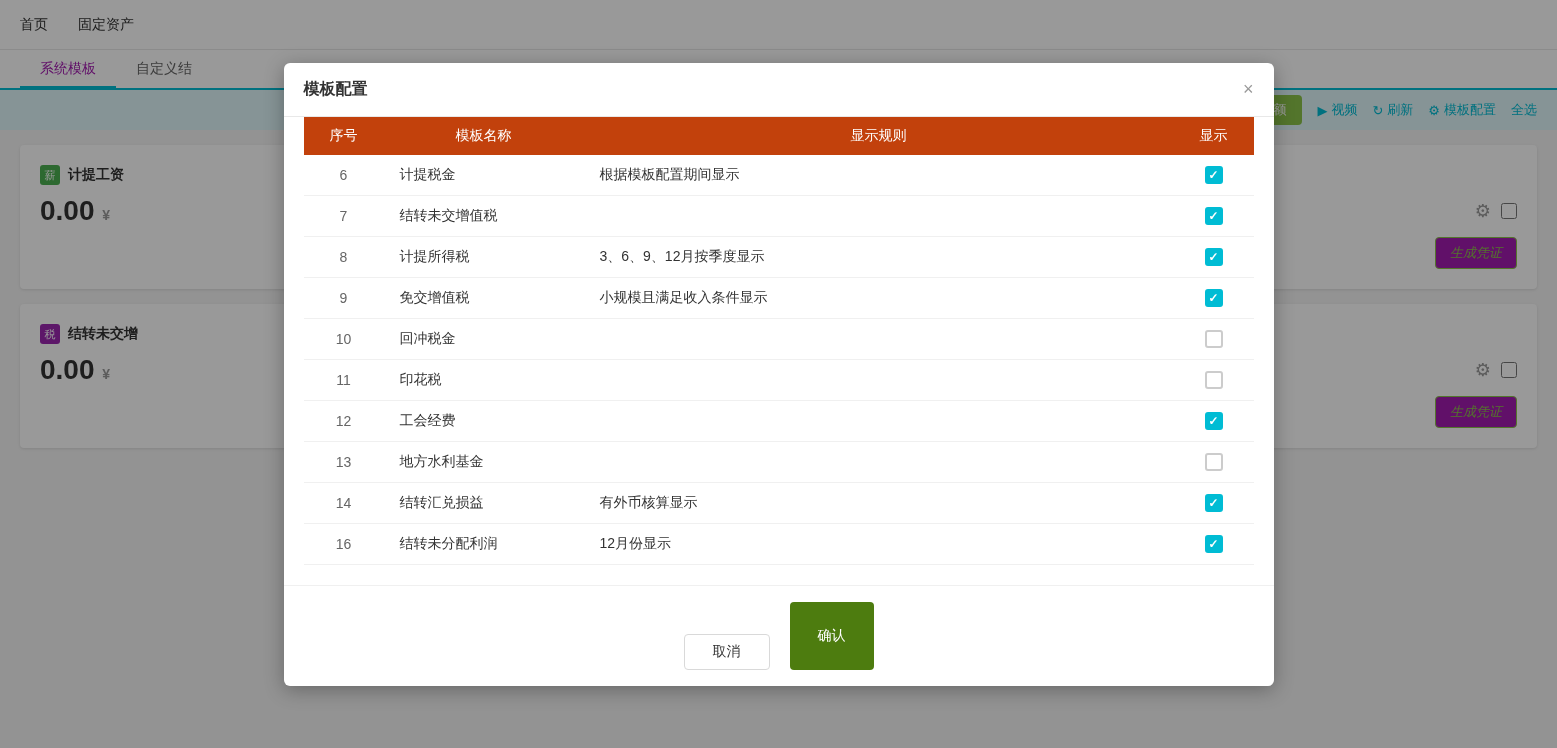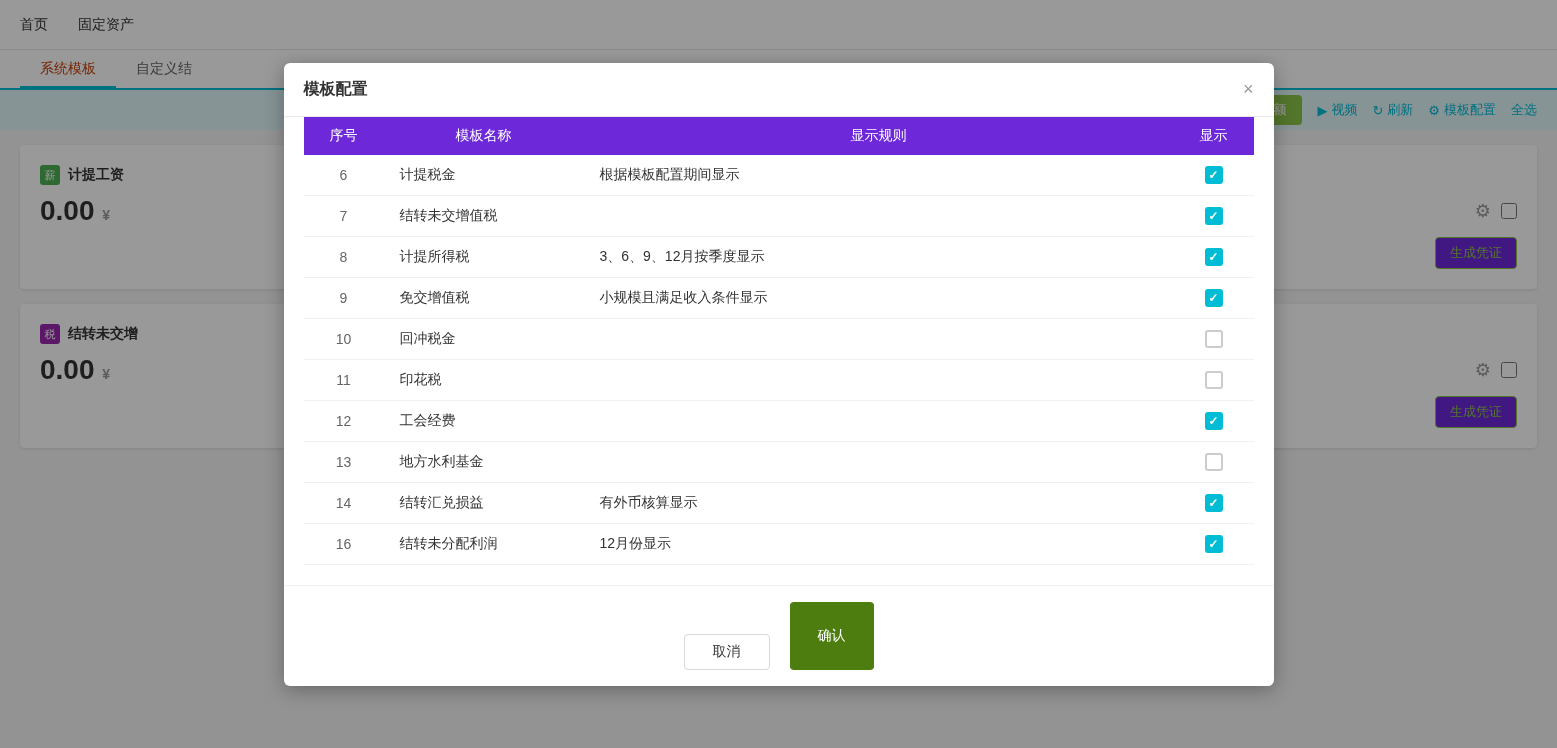--- a/index.html
+++ b/index.html
@@ -52,21 +52,21 @@
     .tab-item {
       padding: 8px 20px;
       font-size: 14px;
       color: #666;
       cursor: pointer;
       border-bottom: 2px solid transparent;
       margin-bottom: -2px;
     }
 
     .tab-item.active {
-      color: #c2410c;
+      color: #a21caf;
       border-bottom: 2px solid #00bcd4;
     }
 
     .toolbar {
       background: #e0f7fa;
       height: 40px;
       display: flex;
       align-items: center;
       padding: 0 20px;
       justify-content: flex-end;
@@ -135,27 +135,28 @@
       font-weight: bold;
     }
 
     .card-amount {
       font-size: 28px;
       font-weight: bold;
       color: #333;
     }
 
     .generate-btn {
-      background: #6d28d9;
+      background: #a21caf;
       color: #8bc34a;
       border: 1px solid #8bc34a;
       padding: 6px 14px;
       border-radius: 4px;
       cursor: pointer;
       font-size: 13px;
+      font-style: italic;
     }
 
     
     .overlay {
       position: absolute;
       top: 0; left: 0;
       width: 100%; height: 100%;
       background: rgba(0,0,0,0.4);
       display: flex;
       align-items: center;
@@ -203,21 +204,21 @@
       max-height: 580px;
     }
 
     
     .config-table {
       width: 100%;
       border-collapse: collapse;
     }
 
     .config-table thead tr th {
-      background: #6d28d9;
+      background: #c2410c;
       color: #fff;
       padding: 10px 16px;
       text-align: center;
       font-size: 14px;
       font-weight: normal;
     }
 
     .config-table thead tr th:first-child {
       border-radius: 0;
       width: 80px;

